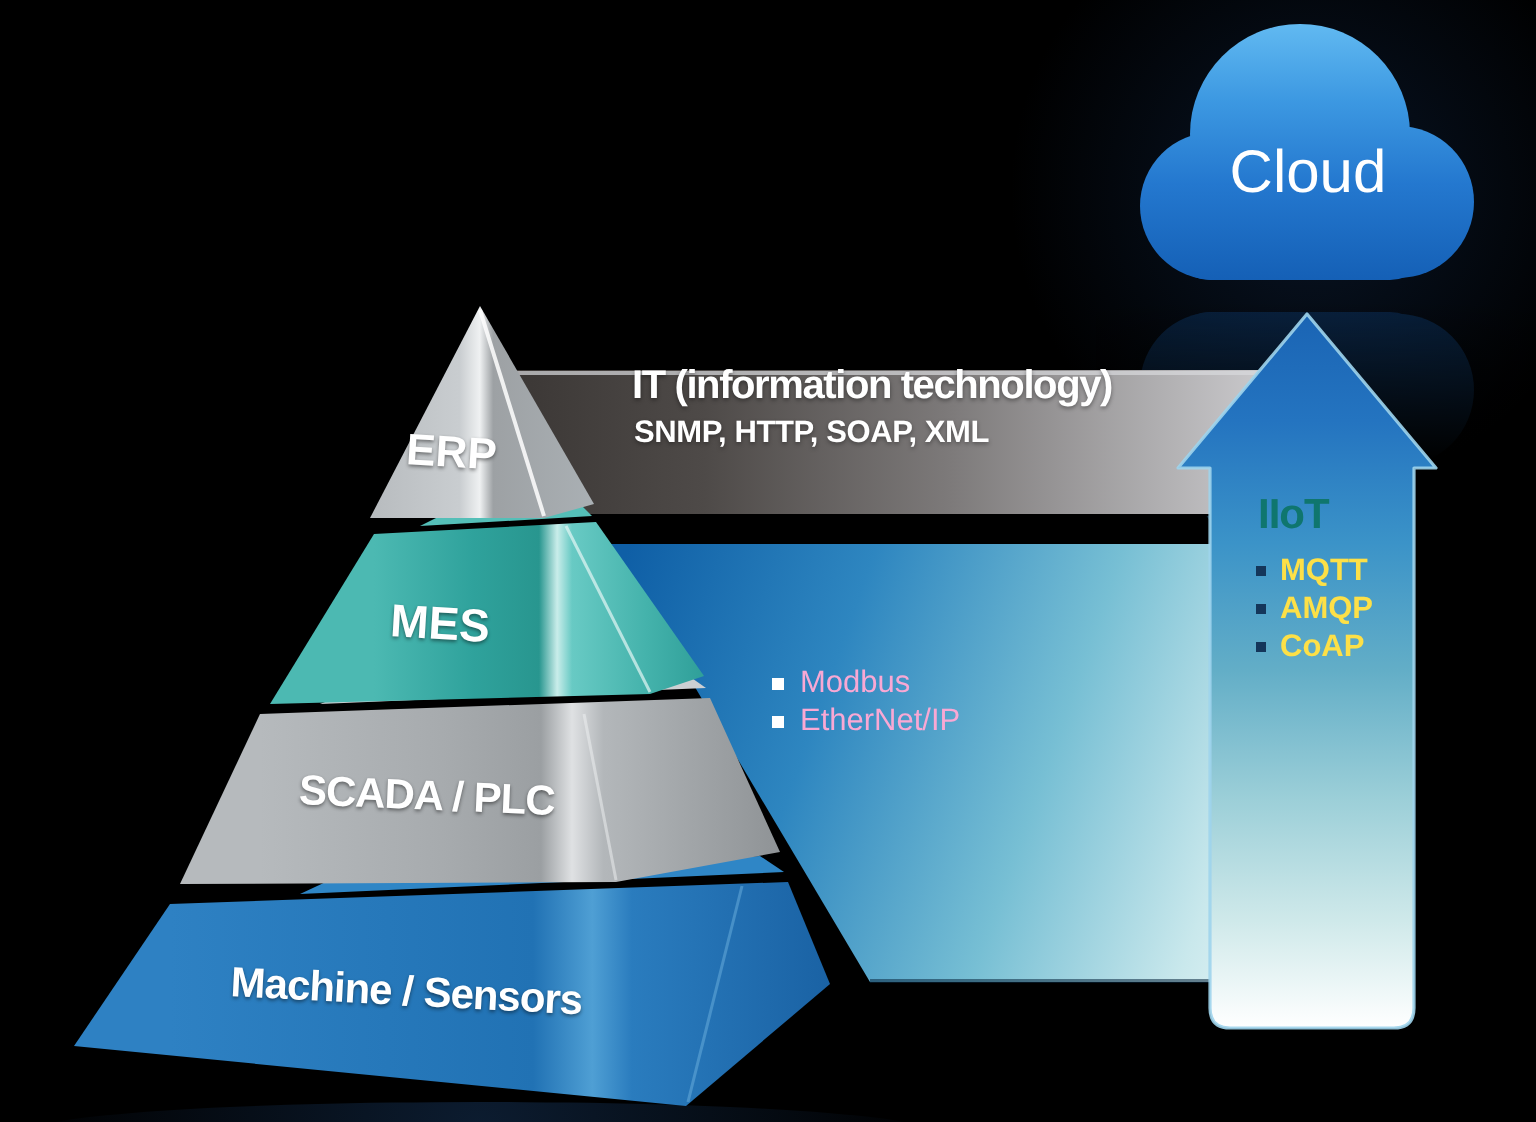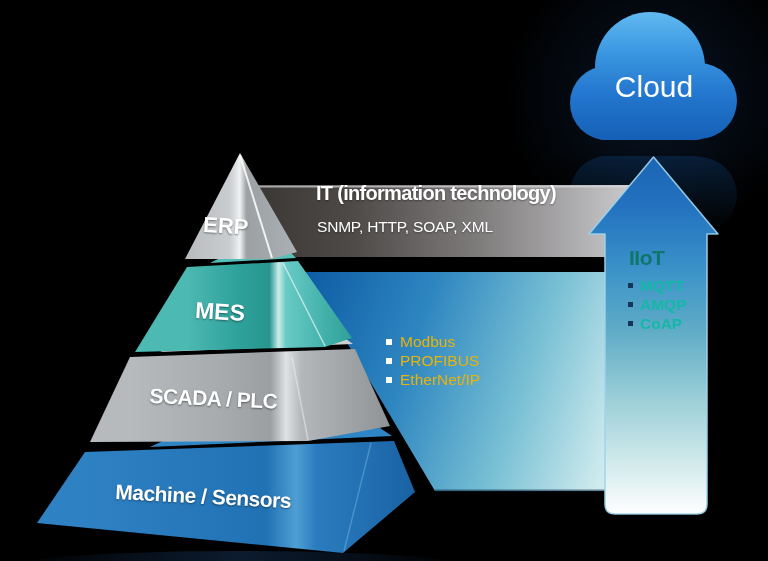--- a/index.html
+++ b/index.html
@@ -9,29 +9,29 @@
   }
   .stage svg{position:absolute;left:0;top:0;}
   .txt{position:absolute;white-space:nowrap;color:#fff;}
   .lvl{font-weight:bold;text-shadow:0 1px 2px rgba(0,0,0,.45);transform-origin:left top;}
   #lbl-erp{left:204px;top:212px;font-size:22px;transform:rotate(3.5deg);}
   #lbl-mes{left:196px;top:297px;font-size:23px;transform:rotate(3.5deg);}
   #lbl-scada{left:150px;top:384px;font-size:21px;letter-spacing:-0.5px;transform:rotate(2.5deg);}
   #lbl-machine{left:116px;top:480px;font-size:21px;letter-spacing:-0.5px;transform:rotate(3deg);}
   .band-title{font-weight:bold;font-size:20px;letter-spacing:-0.7px;text-shadow:0 1px 2px rgba(0,0,0,.4);}
   #it-title{left:316px;top:182px;}
-  #it-sub{left:317px;top:218px;font-size:15.5px;letter-spacing:-0.2px;text-shadow:0 1px 2px rgba(0,0,0,.35);}
+  #it-sub{left:317px;top:208px;font-size:15.5px;letter-spacing:-0.2px;text-shadow:0 1px 2px rgba(0,0,0,.35);font-weight:bold;}
   #ot-title{left:386px;top:305px;}
   .blist{position:absolute;}
   #ot-list{left:386px;top:332px;}
-  .brow{display:flex;align-items:center;height:19px;font-size:15.5px;color:#eab308;}
+  .brow{display:flex;align-items:center;height:19px;font-size:15.5px;color:#f9a8d4;}
   .sq{width:6px;height:6px;background:#fff;margin-right:8px;flex:0 0 auto;}
   #iiot-title{left:629px;top:246px;font-size:21px;font-weight:bold;letter-spacing:-0.5px;color:#0f766e;}
   #iiot-list{left:628px;top:276px;}
-  #iiot-list .brow{color:#14b8a6;font-weight:600;font-size:15.5px;height:19px;}
+  #iiot-list .brow{color:#fde047;font-weight:600;font-size:15.5px;height:19px;}
   #iiot-list .sq{width:5px;height:5px;background:#14365a;margin-right:7px;}
   #cloud-label{left:590px;top:70px;width:128px;text-align:center;font-size:30px;font-weight:normal;}
 </style>
 </head>
 <body>
 
 <div class="stage">
 
   <svg width="768" height="561" viewBox="0 0 768 561">
     <defs>
@@ -169,24 +169,20 @@
   <div class="txt band-title" id="it-title">IT (information technology)</div>
   <div class="txt" id="it-sub">SNMP, HTTP, SOAP, XML</div>
 
   <div class="blist" id="ot-list">
     <div class="brow">
         <span class="sq"></span>
         <span>Modbus</span>
       </div>
     <div class="brow">
         <span class="sq"></span>
-        <span>PROFIBUS</span>
-      </div>
-    <div class="brow">
-        <span class="sq"></span>
         <span>EtherNet/IP</span>
       </div>
   </div>
 
   <div class="txt" id="iiot-title">IIoT</div>
   <div class="blist" id="iiot-list">
     <div class="brow">
         <span class="sq"></span>
         <span>MQTT</span>
       </div>

